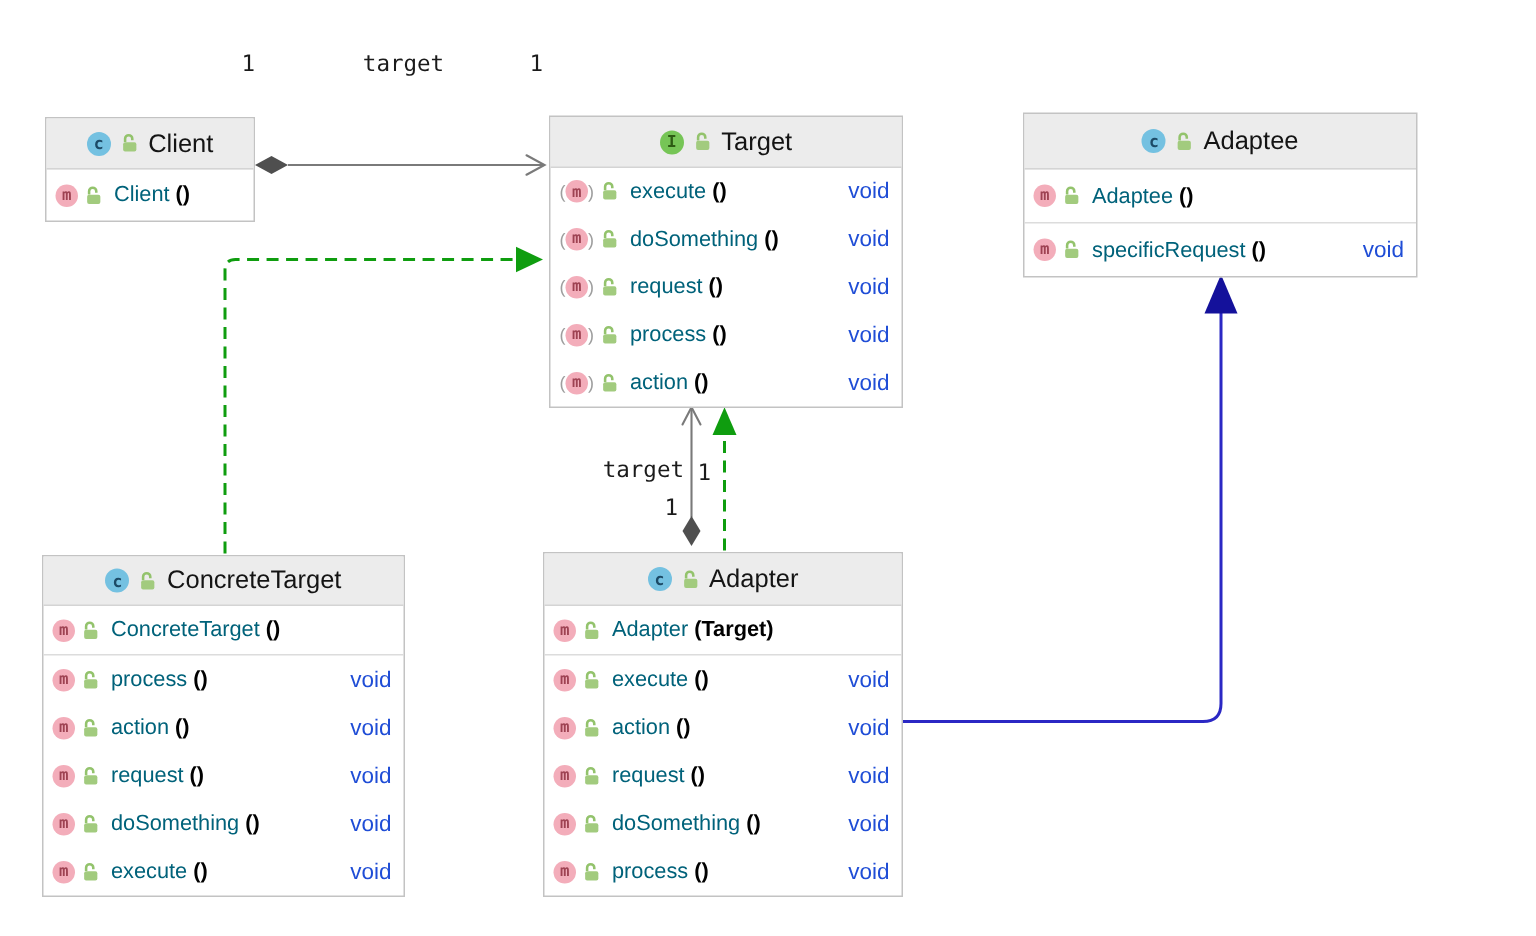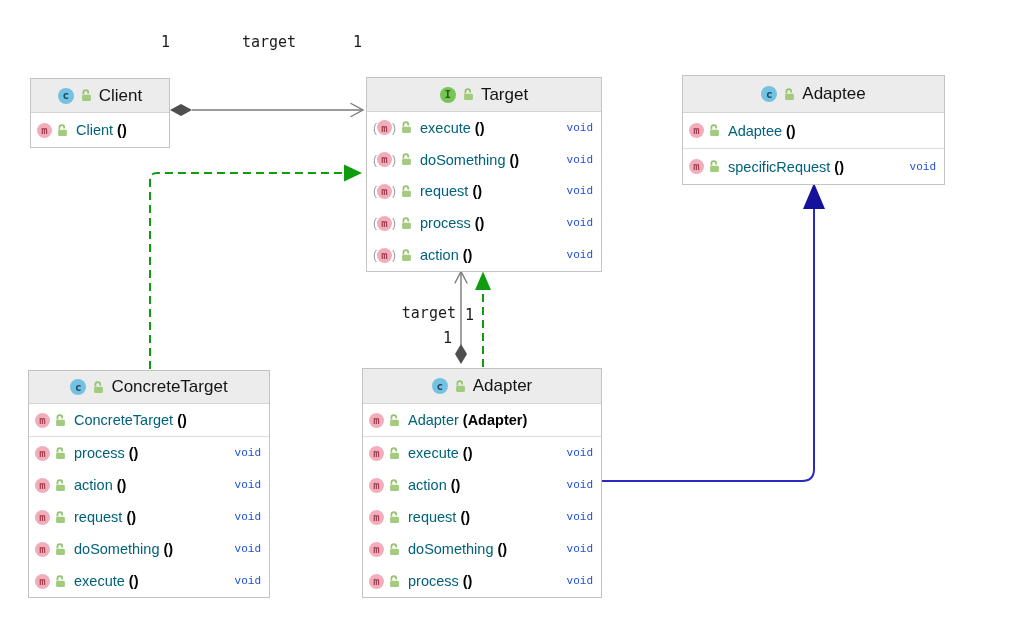--- a/index.html
+++ b/index.html
@@ -18,21 +18,21 @@
       font-family:"DejaVu Sans Mono",monospace;font-size:10.5px;font-weight:600;flex:none;line-height:1;}
   .ci-class{background:#74c1e1;color:#1c4a66;}
   .ci-interface{background:#76c556;color:#2d5c13;}
   .ci-method{background:#f3adba;color:#9e4252;}
   .hdr-ci{width:16px;height:16px;font-size:11px;}
   .absgrp{display:flex;align-items:center;flex:none;}
   .paren{color:#9e9e9e;font-size:12px;line-height:1;font-family:"Liberation Sans",sans-serif;}
   .lock{display:flex;flex:none;}
   .m-name{font-size:14.5px;color:var(--teal);white-space:nowrap;margin-left:3px;}
   .m-args{font-size:14.5px;color:#000;font-weight:700;white-space:nowrap;}
-  .m-type{font-size:11px;color:var(--void-blue);margin-left:auto;padding-left:6px;font-family:Liberation Mono, monospace;}
+  .m-type{font-size:15px;color:var(--void-blue);margin-left:auto;padding-left:6px;}
 
   
   .edge-label{position:absolute;font-family:"DejaVu Sans Mono",monospace;font-size:15px;color:#1b1b1b;
               white-space:nowrap;}
   .lbl-right{text-align:right;}
 
   
   .gray-line{stroke:var(--edge-gray);stroke-width:1.4;fill:none;}
   .open-head{stroke:var(--edge-gray);stroke-width:1.4;fill:none;stroke-linecap:round;}
   .diamond{fill:var(--diamond);}
@@ -344,21 +344,21 @@
         <div class="uml-section">
           <div class="uml-row" style="height: 32px;">
             <span class="ci ci-method">m</span>
             <span class="lock">
               <svg width="13" height="13" viewBox="0 0 13 13">
                 <path d="M3.4 5.6 V3.5 a2.4 2.4 0 0 1 4.8 0 v1" fill="none" stroke="#93c36c" stroke-width="1.7"></path>
                 <rect x="2.1" y="5.8" width="8.8" height="6.2" rx="1.3" fill="#a2cb7e"></rect>
               </svg>
             </span>
             <span class="m-name">Adapter</span>
-            <span class="m-args">(Adapter)</span>
+            <span class="m-args">(Target)</span>
           </div>
         </div>
         <div class="uml-section">
           <div class="uml-row" style="height: 32px;">
             <span class="ci ci-method">m</span>
             <span class="lock">
               <svg width="13" height="13" viewBox="0 0 13 13">
                 <path d="M3.4 5.6 V3.5 a2.4 2.4 0 0 1 4.8 0 v1" fill="none" stroke="#93c36c" stroke-width="1.7"></path>
                 <rect x="2.1" y="5.8" width="8.8" height="6.2" rx="1.3" fill="#a2cb7e"></rect>
               </svg>

